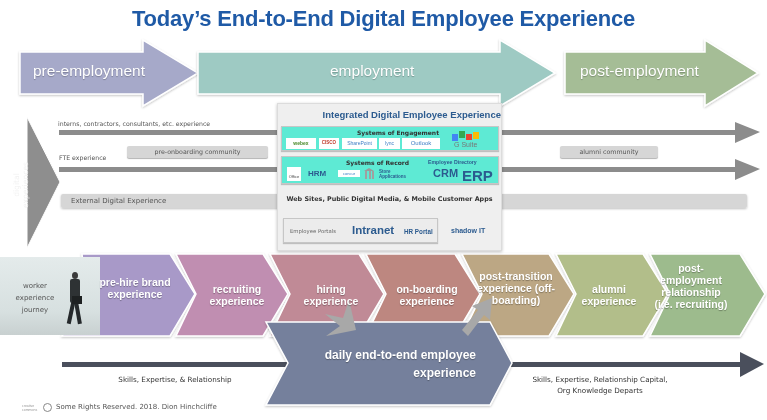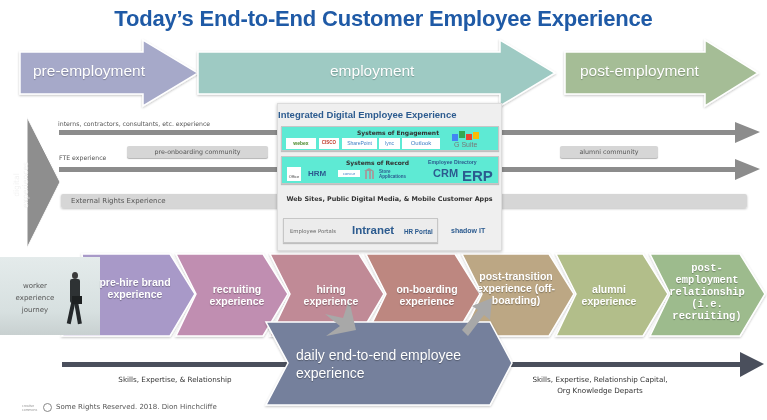--- a/index.html
+++ b/index.html
@@ -5,32 +5,32 @@
   * { box-sizing: border-box; margin: 0; padding: 0; }
   html, body { width: 767px; height: 420px; background: #ffffff; overflow: hidden; }
   body { position: relative; font-family: "Liberation Sans", sans-serif; }
   .abs { position: absolute; }
   .title { left: 0; top: 6px; width: 767px; text-align: center; font-size: 22px; font-weight: bold; color: #1f5aa6; letter-spacing: -0.2px; }
   svg.layer { position: absolute; left: 0; top: 0; }
   .phase-label { position: absolute; color: #ffffff; font-size: 15.5px; text-shadow: 0 1px 1px rgba(0,0,0,0.25); white-space: nowrap; }
   .small-gray { font-family: "DejaVu Sans", sans-serif; color: #555; font-size: 6.2px; }
   .pill { position: absolute; background: #d6d6d6; border-radius: 2px; box-shadow: 0 1px 1px rgba(0,0,0,0.3); text-align: center; font-family: "DejaVu Sans", sans-serif; font-size: 6.3px; color: #555; }
   .panel { position: absolute; left: 277px; top: 103px; width: 225px; height: 148px; background: #efefef; border: 1px solid #dcdcdc; box-shadow: 0 1px 3px rgba(0,0,0,0.25); }
-  .panel-title { position: absolute; left: 0; top: 5px; width: 100%; text-align: left; color: #2c5b8f; font-weight: bold; font-size: 9.5px; }
+  .panel-title { position: absolute; left: 0; top: 5px; width: 100%; text-align: right; color: #2c5b8f; font-weight: bold; font-size: 9.5px; }
   .sub-box { position: absolute; background: #5eead4; border: 1px solid #c6c6c6; box-shadow: 0 1px 1px rgba(0,0,0,0.2); }
   .sub-title { position: absolute; font-family: "DejaVu Sans", sans-serif; font-weight: bold; font-size: 6px; color: #333; }
   .logo { position: absolute; background: #fff; font-size: 5px; color: #3d7ec5; text-align: center; line-height: 10px; height: 11px; }
   .bigblue { position: absolute; color: #2c5b8f; font-weight: bold; }
   .chev-label { position: absolute; color: #fff; text-align: center; font-weight: bold; font-size: 10.5px; line-height: 12px; text-shadow: 0 1px 1px rgba(0,0,0,0.3); }
   .bottom-note { position: absolute; font-family: "DejaVu Sans", sans-serif; font-size: 7.2px; color: #333; text-align: center; line-height: 11px; }
 </style>
 </head>
 <body>
 
-<div class="abs title">Today’s End-to-End Customer Employee Experience</div>
+<div class="abs title">Today’s End-to-End Digital Employee Experience</div>
 
 <svg class="layer" width="767" height="420" viewBox="0 0 767 420">
   <defs>
     <filter id="sh" x="-5%" y="-5%" width="110%" height="120%">
       <feDropShadow dx="0" dy="1" stdDeviation="1" flood-color="#000" flood-opacity="0.25"></feDropShadow>
     </filter>
   </defs>
 
   <polygon points="20,52 143,52 143,40 198,73 143,106 143,94 20,94" fill="#a6a9c9" stroke="#fff" stroke-width="1.5" filter="url(#sh)"></polygon>
   <polygon points="198,52 500,52 500,40 555,73 500,106 500,94 198,94" fill="#9ecac3" stroke="#fff" stroke-width="1.5" filter="url(#sh)"></polygon>
@@ -69,21 +69,21 @@
 <div class="phase-label" style="left:33px;top:62px;">pre-employment</div>
 <div class="phase-label" style="left:330px;top:62px;">employment</div>
 <div class="phase-label" style="left:580px;top:62px;">post-employment</div>
 
 <div class="abs" style="left:-14px;top:176px;width:70px;transform:rotate(-90deg);color:#f2f2f2;font-family:'DejaVu Sans',sans-serif;font-size:7.6px;text-align:center;">digital experiences</div>
 
 <div class="abs small-gray" style="left:58px;top:120px;">interns, contractors, consultants, etc. experience</div>
 <div class="abs small-gray" style="left:59px;top:154px;">FTE experience</div>
 <div class="pill" style="left:127px;top:146px;width:141px;height:12px;line-height:12px;">pre-onboarding community</div>
 <div class="pill" style="left:560px;top:146px;width:98px;height:12px;line-height:12px;">alumni community</div>
-<div class="abs" style="left:71px;top:197px;font-family:'DejaVu Sans',sans-serif;font-size:7px;color:#555;">External Rights Experience</div>
+<div class="abs" style="left:71px;top:197px;font-family:'DejaVu Sans',sans-serif;font-size:7px;color:#555;">External Digital Experience</div>
 
 <div class="panel">
   <div class="panel-title">Integrated Digital Employee Experience</div>
 
   <div class="sub-box" style="left:3px;top:22px;width:218px;height:25px;">
     <div class="sub-title" style="left:75px;top:2px;">Systems of Engagement</div>
     <div class="logo" style="left:4px;top:11px;width:30px;color:#4a8a2a;font-weight:bold;">webex</div>
     <div class="logo" style="left:37px;top:11px;width:20px;color:#c0392b;font-weight:bold;font-size:4.5px;">CISCO</div>
     <div class="logo" style="left:60px;top:11px;width:35px;">SharePoint</div>
     <div class="logo" style="left:97px;top:11px;width:21px;">lync</div>
@@ -134,23 +134,23 @@
   <span style="position:absolute;left:10px;top:30px;width:4px;height:22px;background:#25292b;transform:rotate(-10deg);"></span>
   <span style="position:absolute;left:6px;top:24px;width:10px;height:8px;background:#1e2122;"></span>
 </div>
 
 <div class="chev-label" style="left:90px;top:276px;width:90px;">pre-hire brand experience</div>
 <div class="chev-label" style="left:198px;top:283px;width:78px;">recruiting experience</div>
 <div class="chev-label" style="left:292px;top:283px;width:78px;">hiring experience</div>
 <div class="chev-label" style="left:384px;top:283px;width:86px;">on-boarding experience</div>
 <div class="chev-label" style="left:476px;top:270px;width:80px;">post-transition experience (off-boarding)</div>
 <div class="chev-label" style="left:574px;top:283px;width:70px;">alumni experience</div>
-<div class="chev-label" style="left:668px;top:262px;width:78px;font-family:Liberation Mono, monospace;">post-employment relationship (i.e. recruiting)</div>
+<div class="chev-label" style="left:652px;top:262px;width:78px;">post-employment relationship (i.e. recruiting)</div>
 
-<div class="abs" style="left:296px;top:346px;width:180px;text-align:left;color:#fff;font-size:14px;line-height:18px;text-shadow:0 1px 1px rgba(0,0,0,0.3);">daily end-to-end employee experience</div>
+<div class="abs" style="left:296px;top:346px;width:180px;text-align:right;color:#fff;font-size:12px;line-height:18px;text-shadow:0 1px 1px rgba(0,0,0,0.3);font-weight:bold;">daily end-to-end employee experience</div>
 
 <div class="bottom-note" style="left:90px;top:374px;width:170px;">
   <div>Skills, Expertise, &amp; Relationship</div>
 </div>
 <div class="bottom-note" style="left:510px;top:374px;width:180px;">
   <div>Skills, Expertise, Relationship Capital,</div>
   <div>Org Knowledge Departs</div>
 </div>
 
 <div class="abs" style="left:22px;top:404px;font-size:3.5px;color:#999;width:22px;line-height:4px;">creative commons</div>

